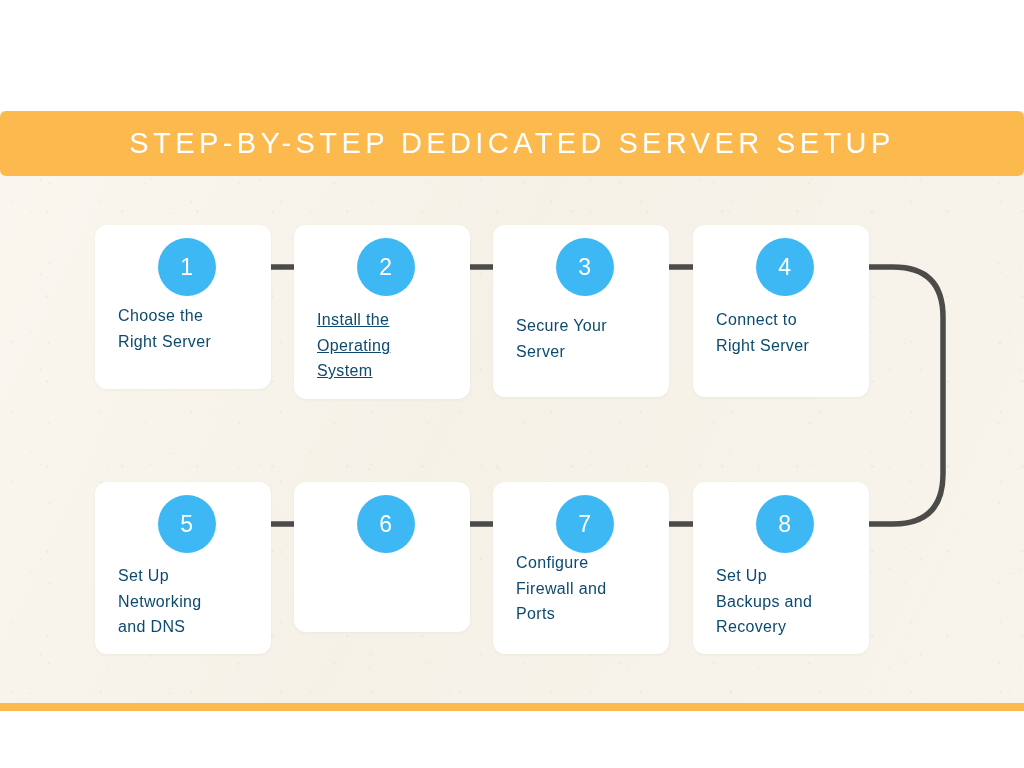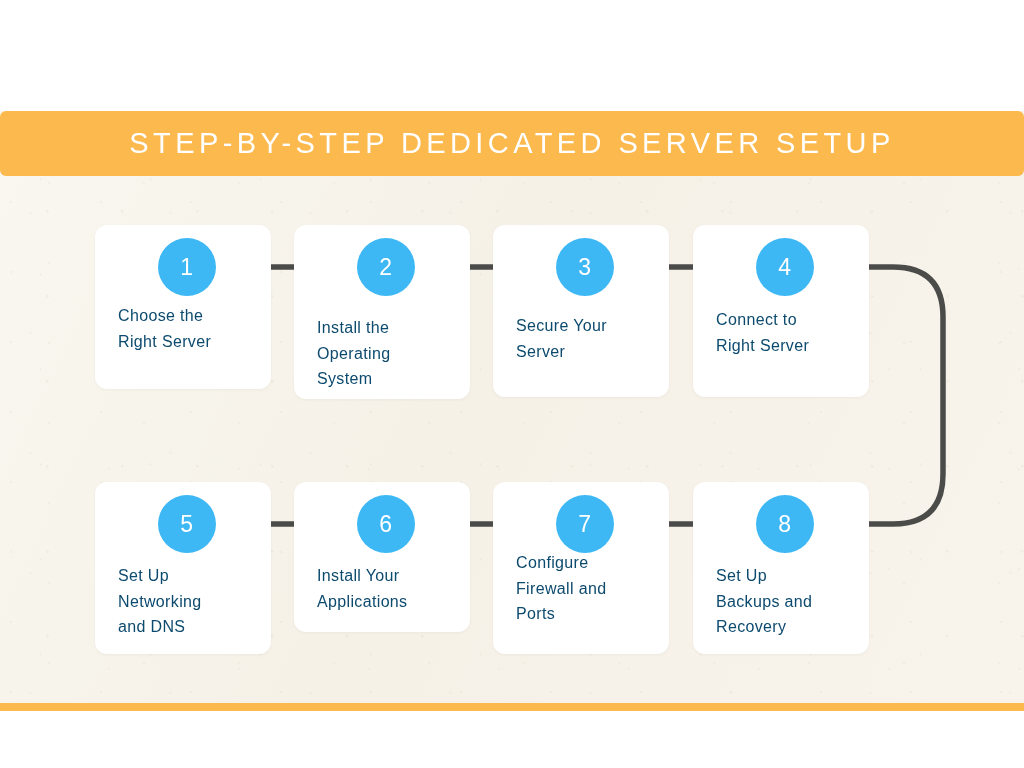--- a/index.html
+++ b/index.html
@@ -137,21 +137,21 @@
       <span>1</span>
     </div>
     <div class="step-label" style="top:78px;">Choose the
 Right Server</div>
   </div>
 
   <div class="step-card" style="left:294px; top:225px; width:176px; height:174px;">
     <div class="step-badge" style="left:63px; top:13px;">
       <span>2</span>
     </div>
-    <div class="step-label" style="top:90px;">Install the
+    <div class="step-label" style="top:82px;text-decoration:underline;">Install the
 Operating
 System</div>
   </div>
 
   <div class="step-card" style="left:493px; top:225px; width:176px; height:172px;">
     <div class="step-badge" style="left:63px; top:13px;">
       <span>3</span>
     </div>
     <div class="step-label" style="top:88px;">Secure Your
 Server</div>
@@ -171,22 +171,20 @@
     </div>
     <div class="step-label" style="top:81px;">Set Up
 Networking
 and DNS</div>
   </div>
 
   <div class="step-card" style="left:294px; top:482px; width:176px; height:150px;">
     <div class="step-badge" style="left:63px; top:13px;">
       <span>6</span>
     </div>
-    <div class="step-label" style="top:81px;">Install Your
-Applications</div>
   </div>
 
   <div class="step-card" style="left:493px; top:482px; width:176px; height:172px;">
     <div class="step-badge" style="left:63px; top:13px;">
       <span>7</span>
     </div>
     <div class="step-label" style="top:68px;">Configure
 Firewall and
 Ports</div>
   </div>

